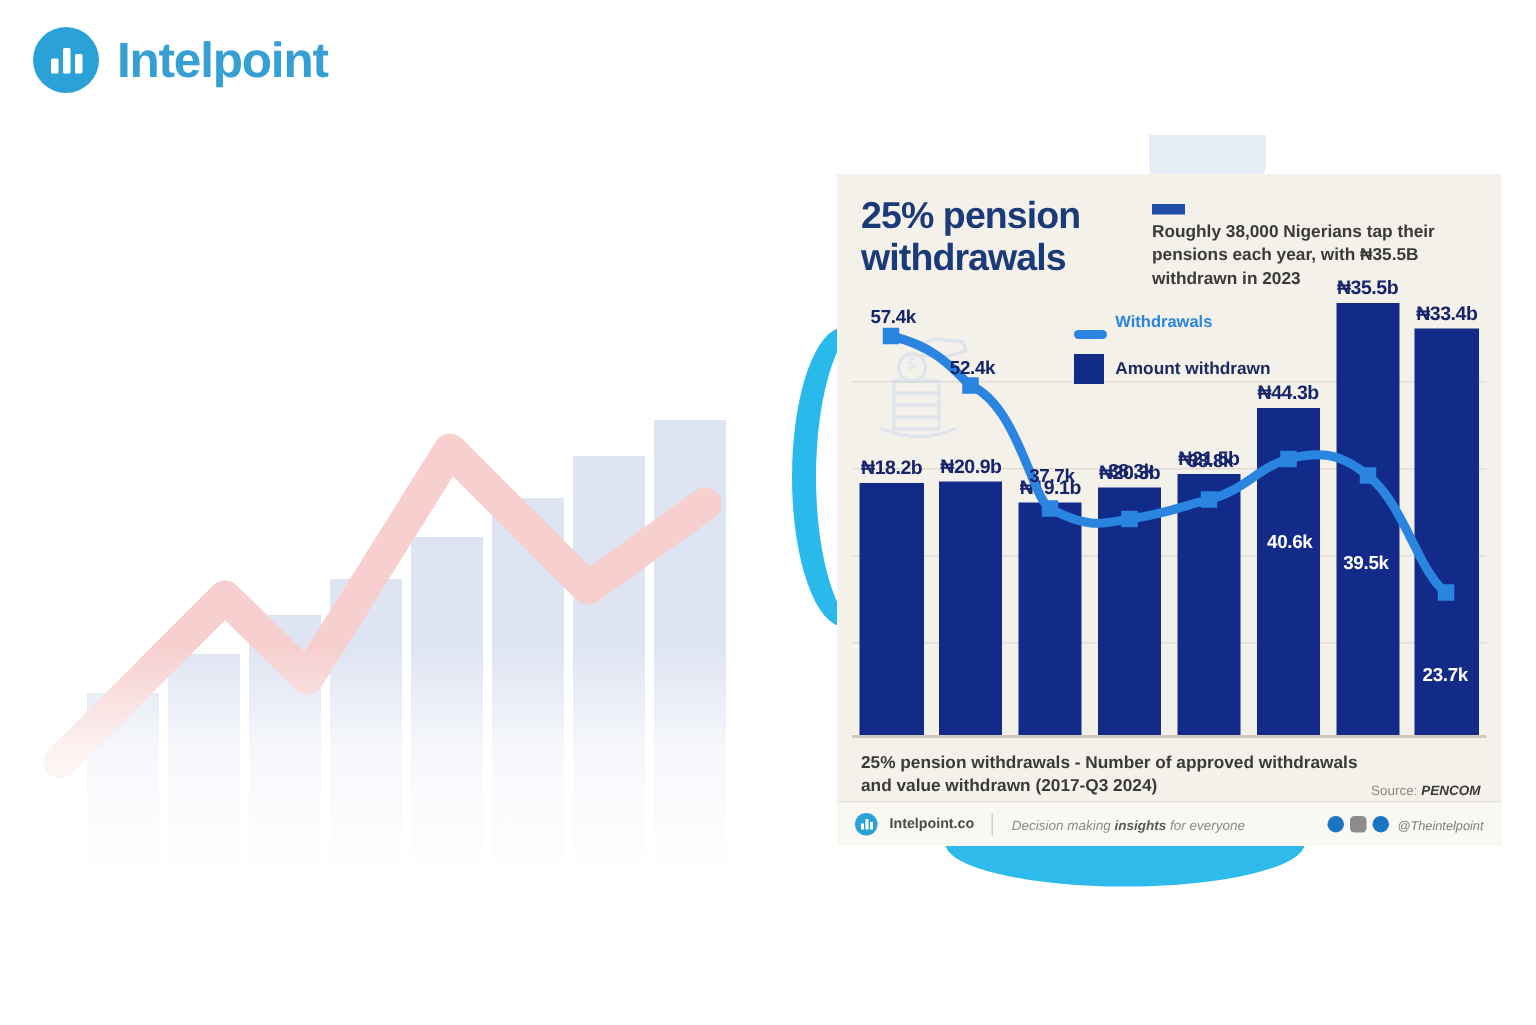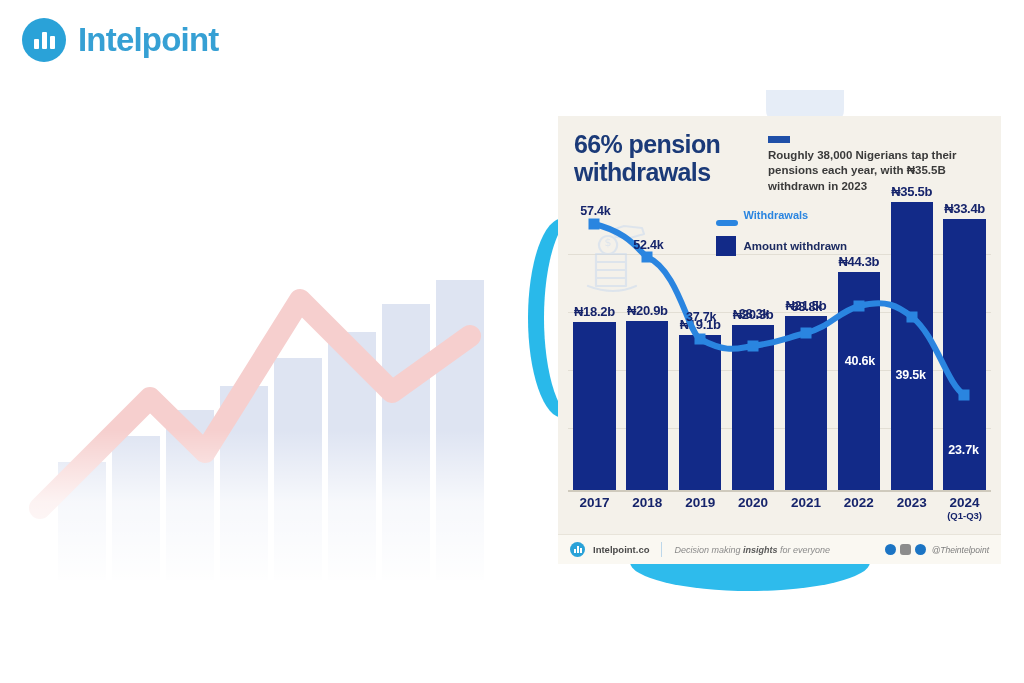--- a/index.html
+++ b/index.html
@@ -182,21 +182,21 @@
 
     <div class="deco-top"></div>
     <div class="deco-left"></div>
     <div class="deco-left-mask"></div>
     <div class="deco-bottom"></div>
     <div class="deco-bottom-mask"></div>
 
     <div class="card">
 
       <div class="card-head">
-        <div class="card-title">66% pension withdrawals</div>
+        <div class="card-title">25% pension withdrawals</div>
         <div class="card-sub-wrap">
           <div class="card-sub-bar"></div>
           <div class="card-sub">Roughly 38,000 Nigerians tap their pensions each year, with ₦35.5B withdrawn in 2023</div>
         </div>
       </div>
 
       <div class="plot">
         <div class="gridline" style="top:18%"></div>
         <div class="gridline" style="top:38%"></div>
         <div class="gridline" style="top:58%"></div>
@@ -282,33 +282,20 @@
           <span class="pt-label dark" style="left:19%;   top:17%">52.4k</span>
           <span class="pt-label dark" style="left:31.5%; top:42%">37.7k</span>
           <span class="pt-label dark" style="left:44%;   top:41%">38.3k</span>
           <span class="pt-label dark" style="left:56.5%; top:38.5%">38.8k</span>
           <span class="pt-label light" style="left:69%;   top:57%">40.6k</span>
           <span class="pt-label light" style="left:81%;   top:62%">39.5k</span>
           <span class="pt-label light" style="left:93.5%; top:88%">23.7k</span>
         </div>
       </div>
 
-      <div class="xaxis">
-        <div class="xtick">2017</div>
-        <div class="xtick">2018</div>
-        <div class="xtick">2019</div>
-        <div class="xtick">2020</div>
-        <div class="xtick">2021</div>
-        <div class="xtick">2022</div>
-        <div class="xtick">2023</div>
-        <div class="xtick">
-          <span>2024</span>
-          <small>(Q1-Q3)</small>
-        </div>
-      </div>
 
       <div class="caption-row">
         <div class="caption">25% pension withdrawals - Number of approved withdrawals and value withdrawn (2017-Q3 2024)</div>
         <div class="source">
           <span>Source:</span>
           <b>PENCOM</b>
         </div>
       </div>
 
       <div class="card-footer">

